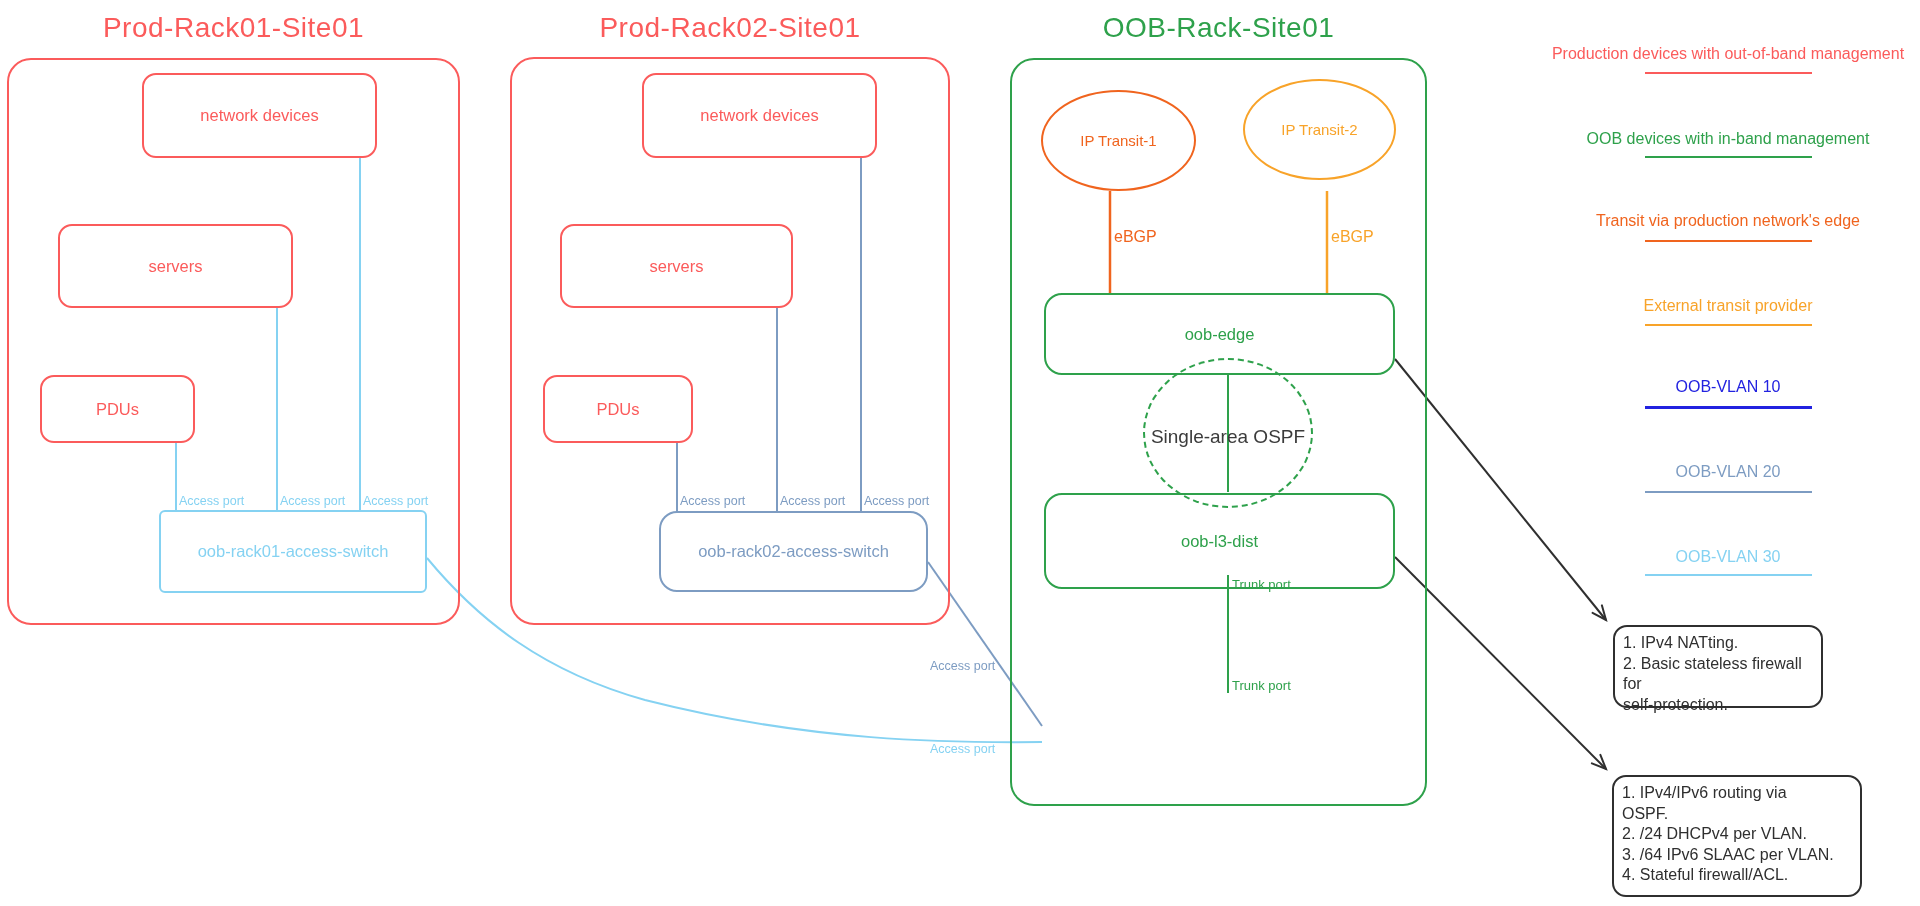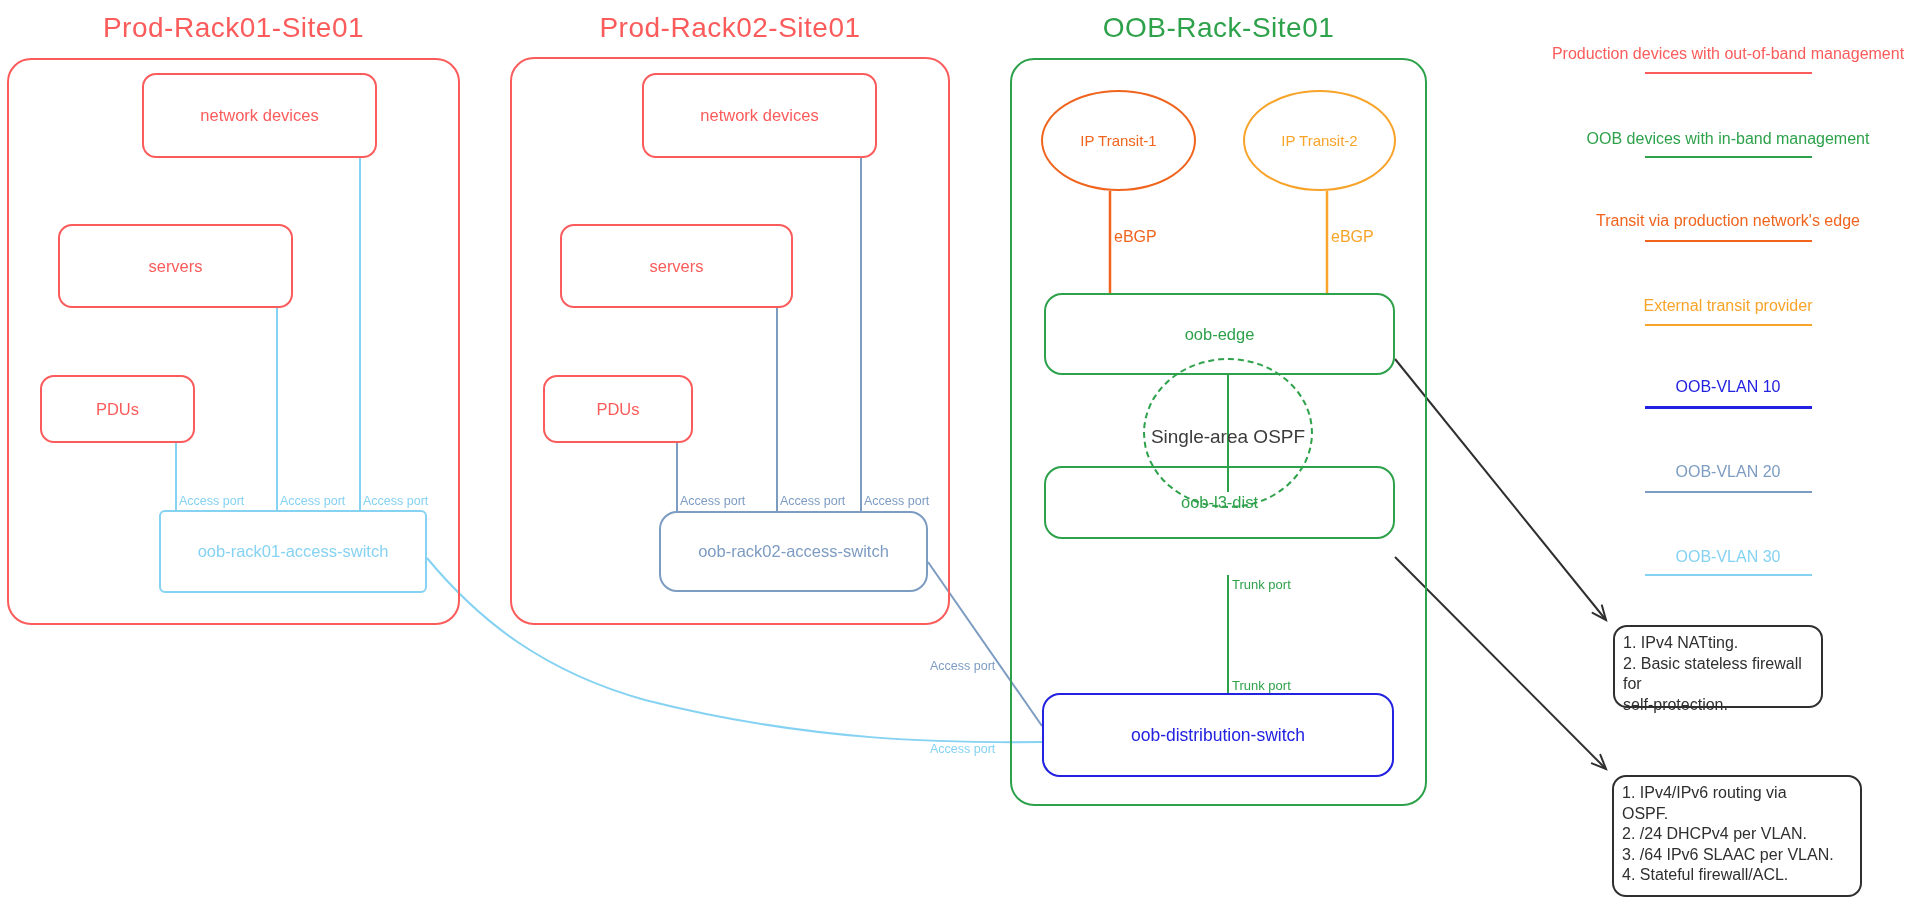--- a/index.html
+++ b/index.html
@@ -94,35 +94,34 @@
   <div class="abs portlabel steel" style="left:780px;top:494px;">Access port</div>
   <div class="abs portlabel steel" style="left:864px;top:494px;">Access port</div>
 
   <div class="abs portlabel steel" style="left:930px;top:659px;">Access port</div>
   <div class="abs portlabel lblue" style="left:930px;top:742px;">Access port</div>
 
   <div class="abs rack-title green" style="left:1010px;top:12px;width:417px;">OOB-Rack-Site01</div>
   <div class="abs container green" style="left:1010px;top:58px;width:417px;height:748px;"></div>
 
   <div class="abs ellipse dorange" style="left:1041px;top:90px;width:155px;height:101px;">IP Transit-1</div>
-  <div class="abs ellipse amber" style="left:1243px;top:90px;width:153px;height:101px;">IP Transit-2</div>
+  <div class="abs ellipse amber" style="left:1243px;top:79px;width:153px;height:101px;">IP Transit-2</div>
   <div class="abs ebgp dorange" style="left:1114px;top:228px;">eBGP</div>
   <div class="abs ebgp amber" style="left:1331px;top:228px;">eBGP</div>
 
   <div class="abs node green" style="left:1044px;top:293px;width:351px;height:82px;border-radius:18px;">oob-edge</div>
 
   <div class="abs ospf-circle" style="left:1143px;top:358px;width:170px;height:150px;background:transparent;"></div>
   <div class="abs ospf-text" style="left:1143px;top:426px;width:170px;">Single-area OSPF</div>
 
-  <div class="abs node green" style="left:1044px;top:466px;width:351px;height:73px;border-radius:18px;">oob-l3-dist</div>
+  <div class="abs node green" style="left:1044px;top:493px;width:351px;height:96px;border-radius:18px;">oob-l3-dist</div>
 
   <div class="abs trunklabel" style="left:1232px;top:577px;">Trunk port</div>
   <div class="abs trunklabel" style="left:1232px;top:678px;">Trunk port</div>
 
-  <div class="abs node blue" style="left:1042px;top:693px;width:352px;height:84px;border-radius:18px;border-width:2.5px;font-size:17.5px;">oob-distribution-switch</div>
 
   <div class="abs legend-item" style="left:1530px;top:45px;color:var(--red);">Production devices with out-of-band management</div>
   <div class="abs legend-line" style="left:1645px;top:72px;background:var(--red);"></div>
 
   <div class="abs legend-item" style="left:1530px;top:130px;color:var(--green);">OOB devices with in-band management</div>
   <div class="abs legend-line" style="left:1645px;top:156px;background:var(--green);"></div>
 
   <div class="abs legend-item" style="left:1530px;top:212px;color:var(--dorange);">Transit via production network's edge</div>
   <div class="abs legend-line" style="left:1645px;top:240px;background:var(--dorange);"></div>
 

